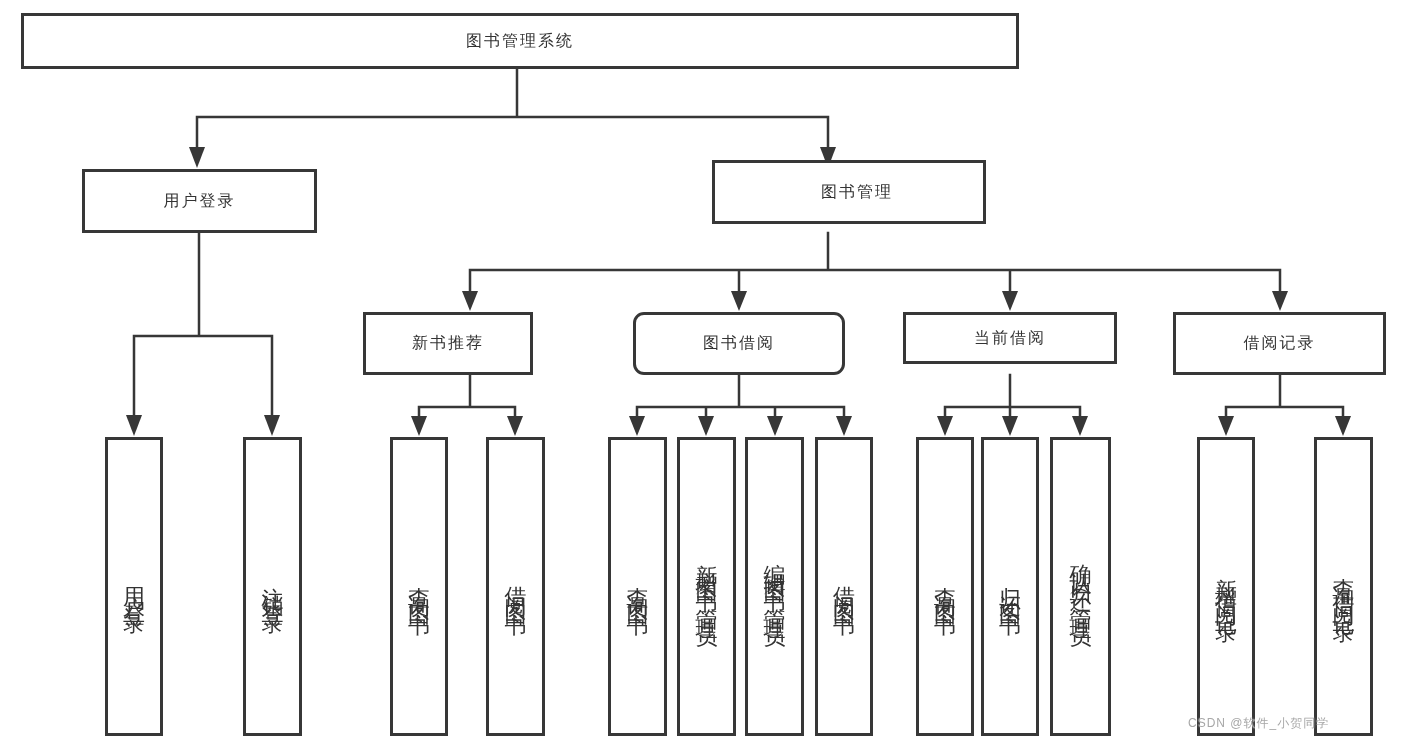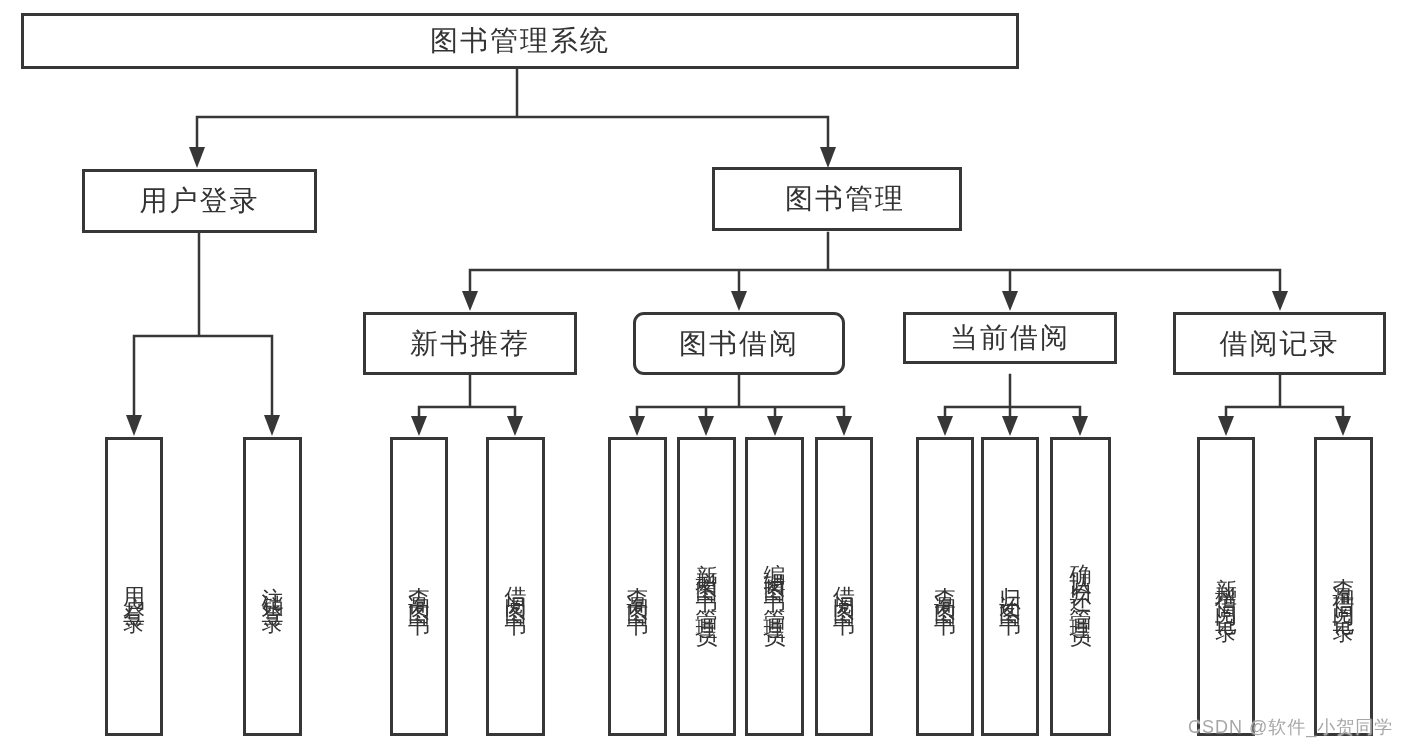--- a/index.html
+++ b/index.html
@@ -11,21 +11,21 @@
     overflow:hidden;
   }
   .connector-svg{position:absolute;left:0;top:0;z-index:1;}
   .node{
     position:absolute;
     box-sizing:border-box;
     border:3px solid #373737;
     background:#ffffff;
     display:flex;align-items:center;justify-content:center;
     color:#333333;
-    font-size:28px;
+    font-size:16px;
     letter-spacing:2px;
     z-index:2;
     white-space:nowrap;
   }
   .leaf{
     position:absolute;
     box-sizing:border-box;
     border:3px solid #373737;
     background:#ffffff;
     display:flex;align-items:center;justify-content:center;
@@ -35,21 +35,21 @@
   .vtext{
     writing-mode:vertical-rl;
     color:#333333;
     font-size:22px;
     letter-spacing:9px;
     line-height:1;
   }
   .watermark{
     position:absolute;
     left:1188px;top:715px;
-    font-size:18px;
+    font-size:12px;
     letter-spacing:1px;
     color:#a7a7a7;
     text-shadow:0 0 2px #ffffff;
     z-index:3;
     white-space:nowrap;
   }
 </style>
 </head>
 <body>
 
@@ -91,23 +91,23 @@
       <polygon points="1002,416 1018,416 1010,436"></polygon>
       <polygon points="1072,416 1088,416 1080,436"></polygon>
       <polygon points="1218,416 1234,416 1226,436"></polygon>
       <polygon points="1335,416 1351,416 1343,436"></polygon>
     </g>
   </svg>
 
   <div class="node" style="left:21px;top:13px;width:998px;height:56px;">图书管理系统</div>
 
   <div class="node" style="left:82px;top:169px;width:235px;height:64px;">用户登录</div>
-  <div class="node" style="left:712px;top:167px;width:250px;height:64px;padding-left:16px;">图书管理</div>
+  <div class="node" style="left:712px;top:160px;width:274px;height:64px;padding-left:16px;">图书管理</div>
 
-  <div class="node" style="left:363px;top:312px;width:214px;height:63px;">新书推荐</div>
+  <div class="node" style="left:363px;top:312px;width:170px;height:63px;">新书推荐</div>
   <div class="node" style="left:633px;top:312px;width:212px;height:63px;border-radius:11px;">图书借阅</div>
   <div class="node" style="left:903px;top:312px;width:214px;height:52px;">当前借阅</div>
   <div class="node" style="left:1173px;top:312px;width:213px;height:63px;">借阅记录</div>
 
   <div class="leaf" style="left:105px;width:58px;">
     <span class="vtext">用户登录</span>
   </div>
   <div class="leaf" style="left:243px;width:59px;">
     <span class="vtext">注销登录</span>
   </div>

